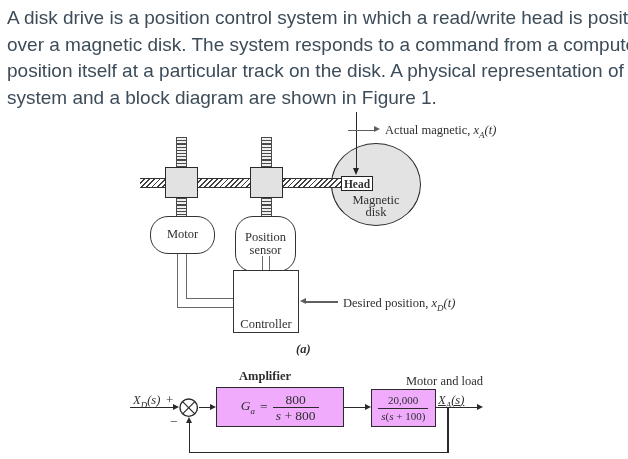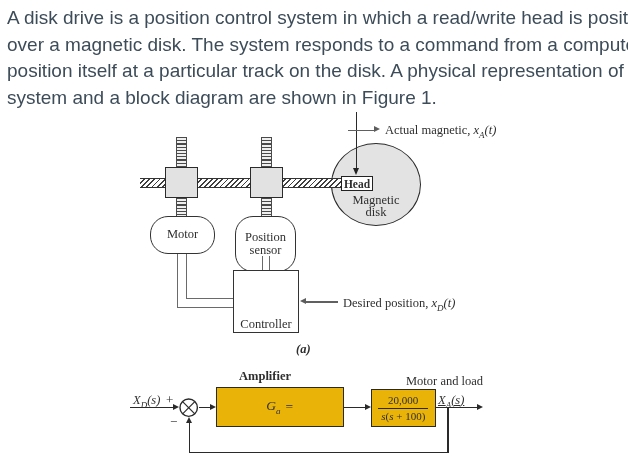--- a/index.html
+++ b/index.html
@@ -54,21 +54,21 @@
 
   
   .arr { position:absolute; width:0; height:0; }
   .arr-r  { border-top:3.5px solid transparent; border-bottom:3.5px solid transparent; border-left:6.5px solid #2a2a2a; }
   .arr-rg { border-top:3.5px solid transparent; border-bottom:3.5px solid transparent; border-left:6.5px solid #5d5d5d; }
   .arr-lg { border-top:3.5px solid transparent; border-bottom:3.5px solid transparent; border-right:6.5px solid #5d5d5d; }
   .arr-d  { border-left:3.5px solid transparent; border-right:3.5px solid transparent; border-top:7px solid #222; }
   .arr-u  { border-left:3.5px solid transparent; border-right:3.5px solid transparent; border-bottom:6.5px solid #2a2a2a; }
 
   
-  .bblock { position:absolute; background:#eab308; border:1.5px solid #2a2a2a;
+  .bblock { position:absolute; background:#f0abfc; border:1.5px solid #2a2a2a;
             display:flex; align-items:center; justify-content:center;
             font-family:"Liberation Serif", serif; color:#2f2f2f; }
   .blk-content { display:inline-flex; align-items:center; gap:5px; font-size:13.5px; }
   .frac { display:inline-flex; flex-direction:column; align-items:center;
           font-size:13.5px; line-height:15px; }
   .frac .den { border-top:1.2px solid #2a2a2a; padding:0 3px; }
   .frac .num { padding:0 3px; }
   .btitle { position:absolute; font-family:"Liberation Serif", serif;
             font-size:12.5px; color:#2f2f2f; white-space:nowrap; }
   .mlabel { position:absolute; font-family:"Liberation Serif", serif;
@@ -163,20 +163,24 @@
     </svg>
 
     <div class="line" style="left:198.5px; top:407.1px; width:12px; height:1.3px;"></div>
     <div class="arr arr-r" style="left:209.5px; top:404.2px;"></div>
 
     <div class="btitle" style="left:239px; top:368.5px;font-weight:bold;">Amplifier</div>
     <div class="bblock" style="left:216px; top:387px; width:127.5px; height:40px;">
       <span class="blk-content">
         <span><span class="mi">G</span><sub class="mi">a</sub></span>
         <span>=</span>
+        <span class="frac">
+          <span class="num">800</span>
+          <span class="den"><span class="mi">s</span><span> + 800</span></span>
+        </span>
       </span>
     </div>
 
     <div class="line" style="left:343.5px; top:407.1px; width:21.5px; height:1.3px;"></div>
     <div class="arr arr-r" style="left:364.5px; top:404.2px;"></div>
 
     <div class="btitle" style="left:366px; top:374px;margin-left:40px;">Motor and load</div>
     <div class="bblock" style="left:371px; top:389px; width:64.5px; height:38px;">
       <span class="frac" style="font-size:11px; line-height:14.5px;">
         <span class="num">20,000</span>

